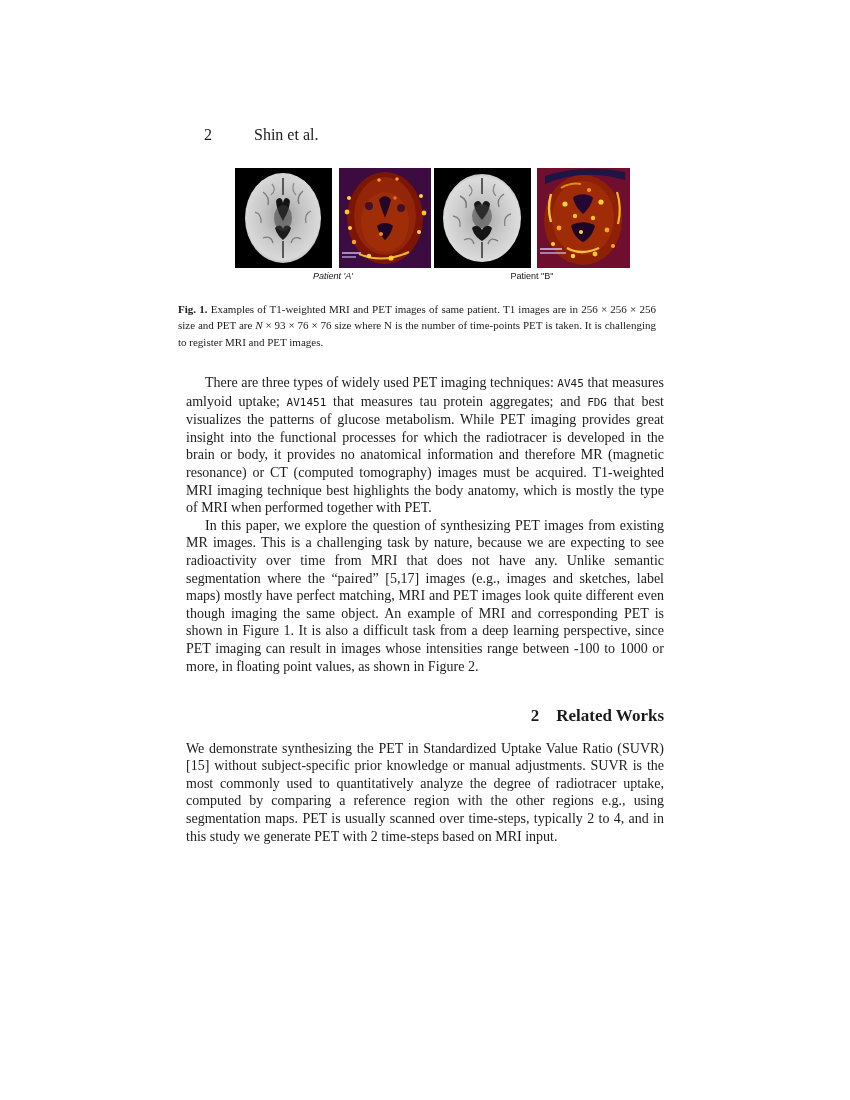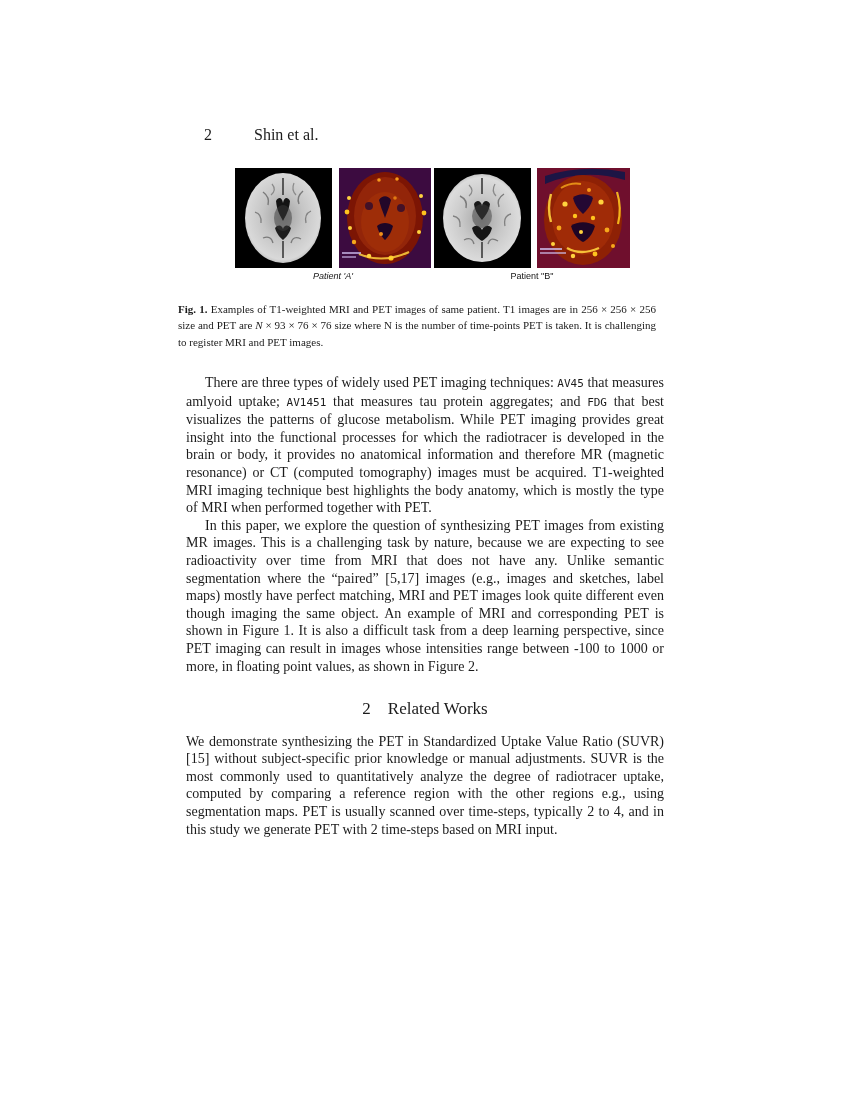--- a/index.html
+++ b/index.html
@@ -70,23 +70,23 @@
     top: 374px;
     width: 478px;
     font-size: 14px;
     line-height: 17.6px;
     text-align: justify;
   }
   .body-text p { margin: 0; }
   .body-text p.indent { text-indent: 19px; }
   h2.sec {
     font-size: 17px;
-    margin: 25px 0 15px 0;
-    font-weight: normal;
-    text-align: center;
+    margin: 32px 0 15px 0;
+    font-weight: bold;
+    text-align: right;
   }
   h2.sec .sec-num { margin-right: 17px; }
   h3.subsec {
     font-size: 14.5px;
     margin: 19px 0 10px 0;
     font-weight: bold;
     text-align: left;
   }
   h3.subsec .sec-num { margin-right: 14px; }
 

